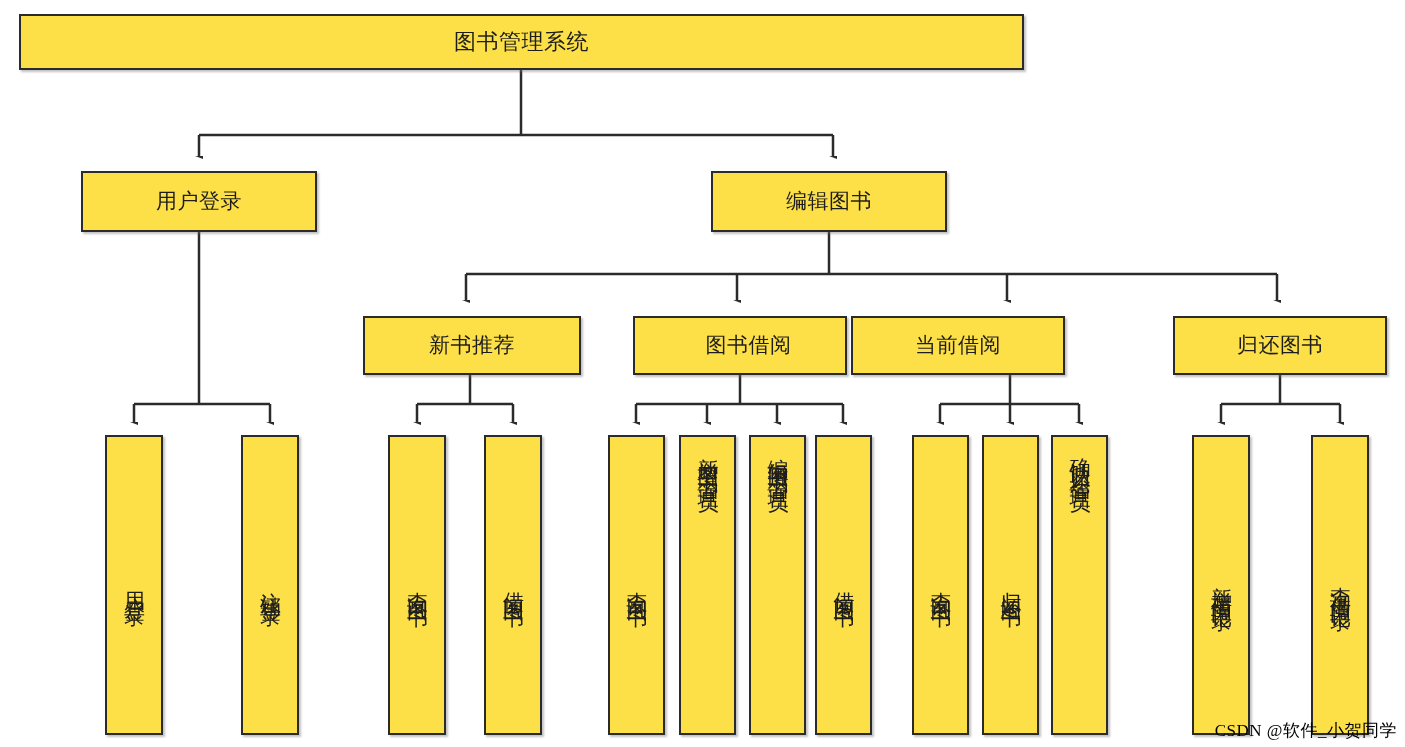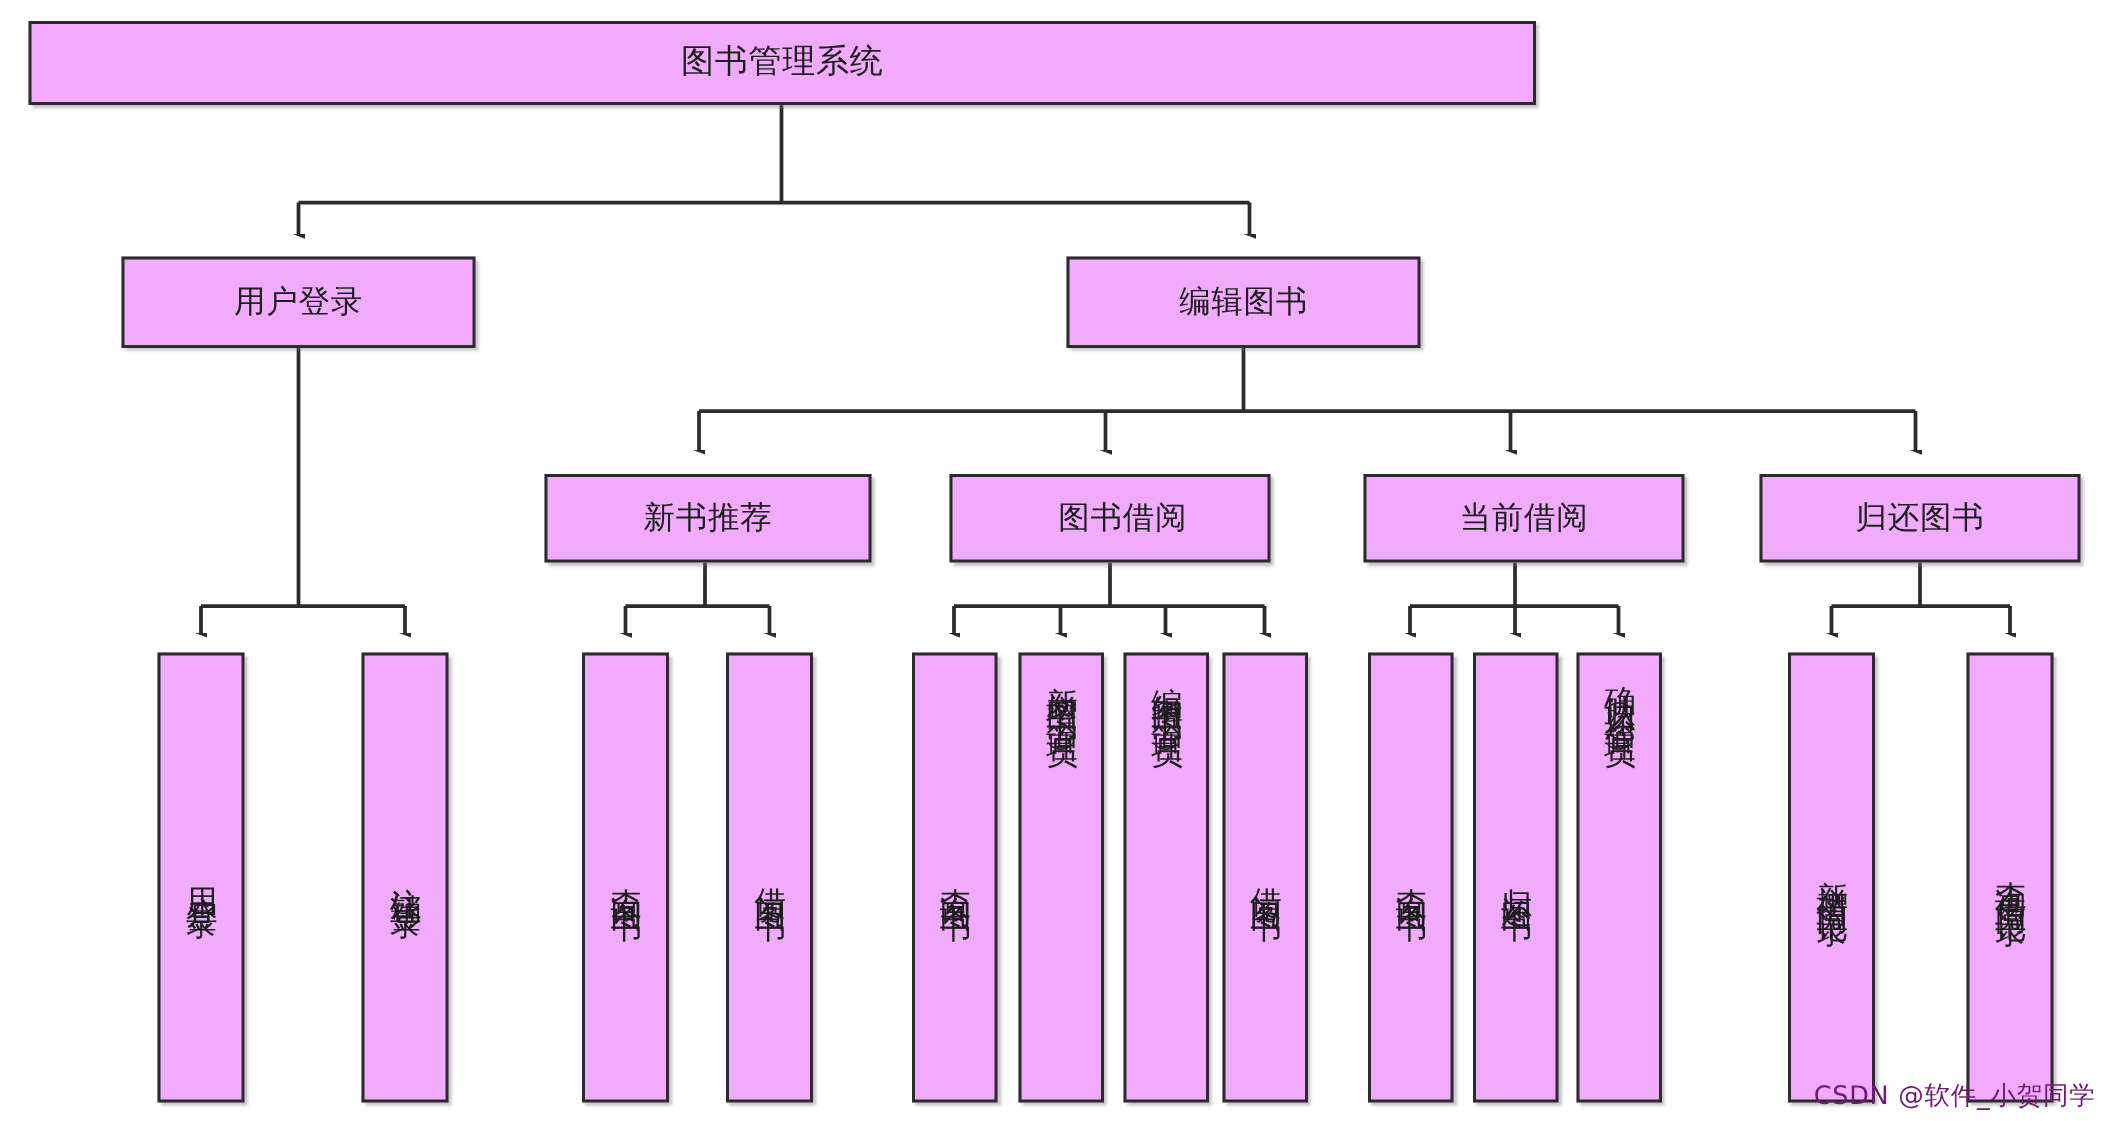--- a/index.html
+++ b/index.html
@@ -22,21 +22,21 @@
   svg#connectors {
     position: absolute;
     left: 0;
     top: 0;
     width: 1405px;
     height: 747px;
   }
   .node {
     position: absolute;
     box-sizing: border-box;
-    background: #f0abfc;
+    background: #fde047;
     border: 2.5px solid #2b2b2b;
     box-shadow: 2px 2px 2px rgba(120,120,120,0.45);
     display: flex;
     align-items: center;
     justify-content: center;
     color: #1d1d1d;
   }
   .node-label {
     display: block;
     text-align: center;
@@ -72,23 +72,24 @@
     align-items: flex-start;
   }
   .node.vert.top-text .node-label {
     margin-top: 4px;
   }
   .watermark {
     position: absolute;
     right: 8px;
     bottom: 5px;
     font-size: 17px;
-    color: #701a75;
+    color: #000000;
     letter-spacing: 0.5px;
     white-space: nowrap;
+    font-family: Liberation Serif, serif;
   }
 </style>
 </head>
 <body>
 
 <div id="diagram-root">
 
   <svg id="connectors" viewBox="0 0 1405 747" xmlns="http://www.w3.org/2000/svg">
     <defs>
       <marker id="arrow" markerWidth="10" markerHeight="12" refX="0" refY="4" orient="auto" markerUnits="userSpaceOnUse">
@@ -152,21 +153,21 @@
   </div>
 
   <div class="node horiz" style="left:363px; top:316px; width:218px; height:59px;">
     <span class="node-label">新书推荐</span>
   </div>
 
   <div class="node horiz" style="left:633px; top:316px; width:214px; height:59px;padding-left:17px;">
     <span class="node-label">图书借阅</span>
   </div>
 
-  <div class="node horiz" style="left:909px; top:316px; width:214px; height:59px;">
+  <div class="node horiz" style="left:851px; top:316px; width:214px; height:59px;">
     <span class="node-label">当前借阅</span>
   </div>
 
   <div class="node horiz" style="left:1173px; top:316px; width:214px; height:59px;">
     <span class="node-label">归还图书</span>
   </div>
 
   <div class="node vert center-text" style="left:105px; top:435px; width:58px; height:300px;">
     <span class="node-label">用户登录</span>
   </div>

